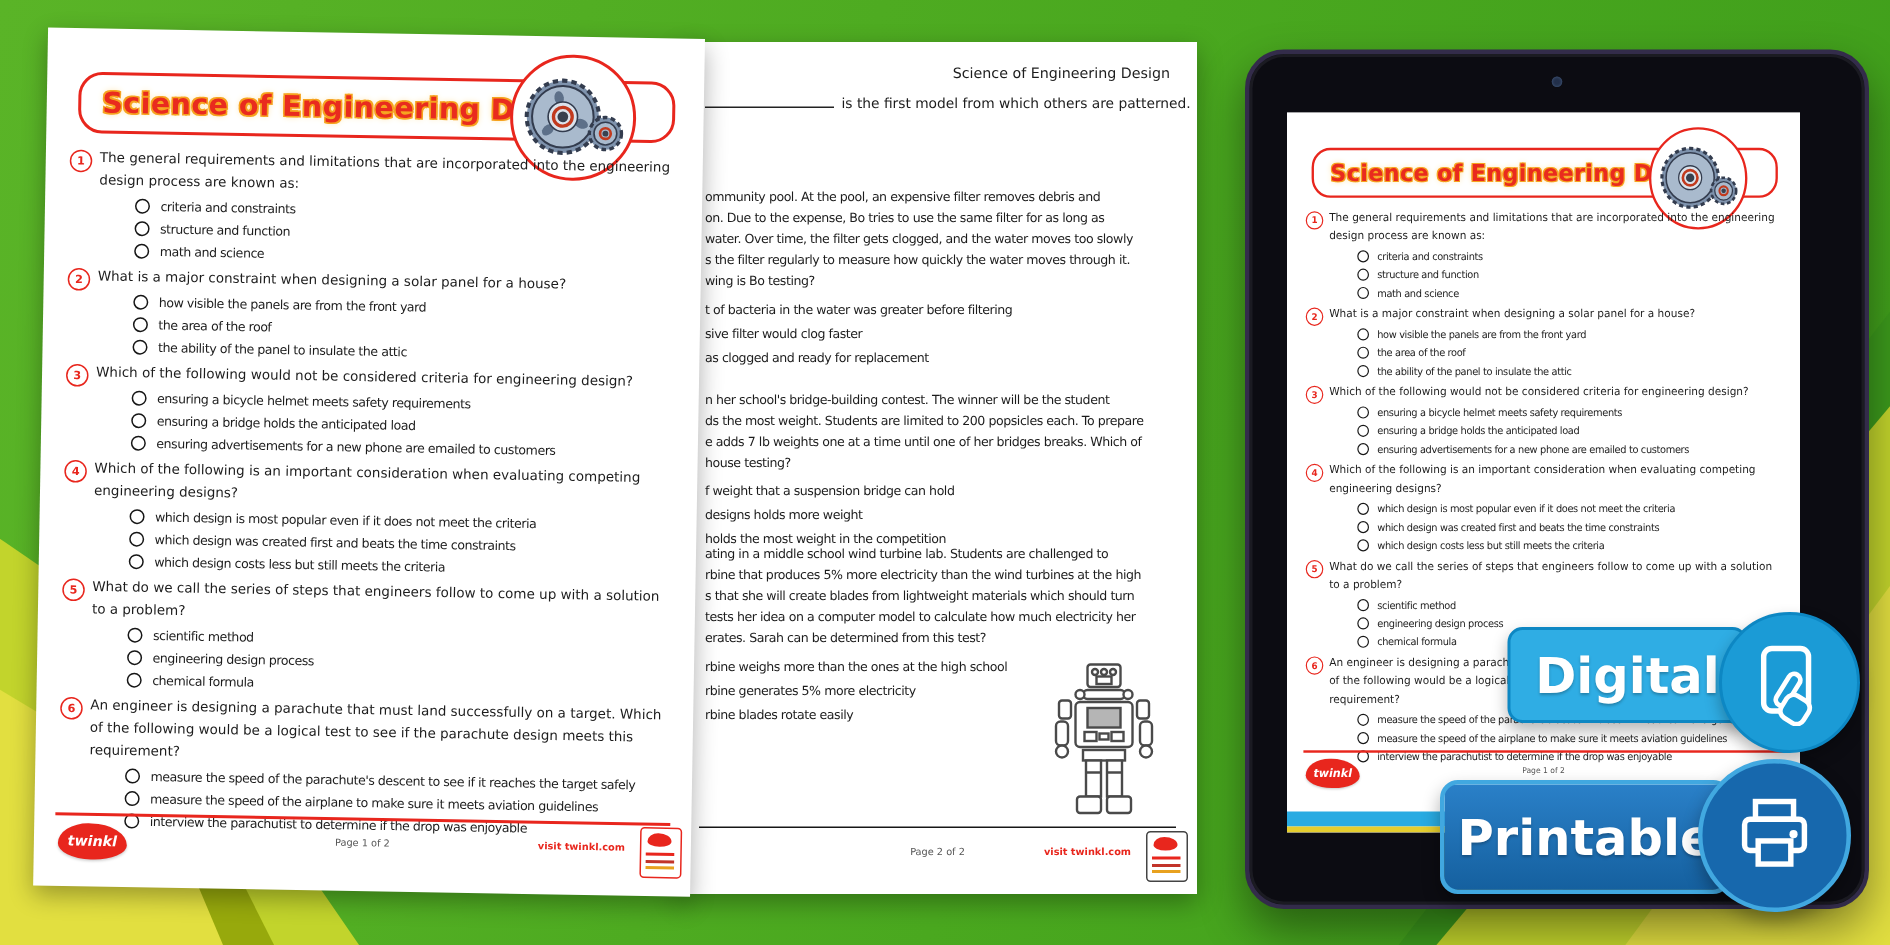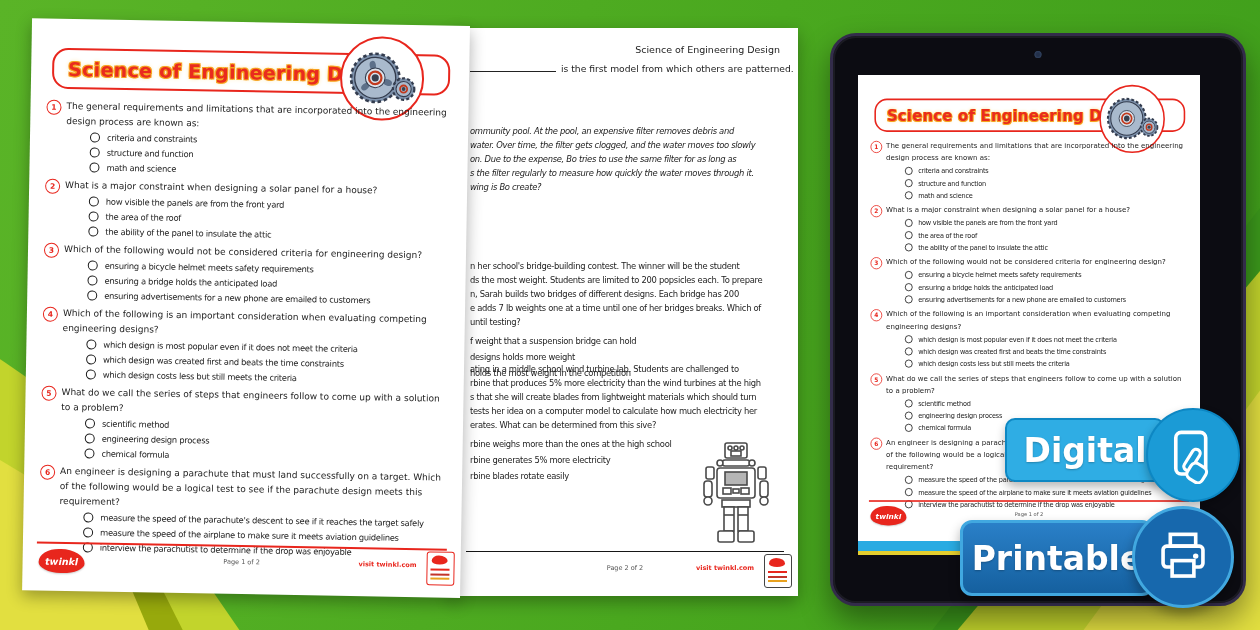--- a/index.html
+++ b/index.html
@@ -110,45 +110,49 @@
   <div class="shape" id="w-y-left"></div>
   <div class="shape" id="w-olive-left"></div>
   <div class="shape" id="w-dark-right"></div>
   <div class="shape" id="w-yg-right"></div>
   <div class="shape" id="w-y-right"></div>
 
   <div class="page" id="page2">
     <div class="p2head">Science of Engineering Design</div>
     <div class="fillline"><span class="blank"></span><span>is the first model from which others are patterned.</span></div>
     <div id="p2-blocks">
-        <div class="p2block" style="top: 96px; font-style: italic;">
+        <div class="p2block" style="top: 96px;">
           <div class="p2line">ommunity pool. At the pool, an expensive filter removes debris and</div>
+          <div class="p2line">on. Due to the expense, Bo tries to use the same filter for as long as</div>
           <div class="p2line">water. Over time, the filter gets clogged, and the water moves too slowly</div>
-          <div class="p2line">on. Due to the expense, Bo tries to use the same filter for as long as</div>
           <div class="p2line">s the filter regularly to measure how quickly the water moves through it.</div>
-          <div class="p2line">wing is Bo create?</div>
+          <div class="p2line">wing is Bo testing?</div>
+          <div class="p2opts">
+            <div class="p2opt">t of bacteria in the water was greater before filtering</div>
+            <div class="p2opt">sive filter would clog faster</div>
+            <div class="p2opt">as clogged and ready for replacement</div>
+          </div>
         </div>
         <div class="p2block" style="top: 215px; margin-top: 16px;">
           <div class="p2line">n her school's bridge-building contest. The winner will be the student</div>
           <div class="p2line">ds the most weight. Students are limited to 200 popsicles each. To prepare</div>
-          <div class="p2line">n, Sarah builds two bridges of different designs. Each bridge has 200</div>
           <div class="p2line">e adds 7 lb weights one at a time until one of her bridges breaks. Which of</div>
-          <div class="p2line">until testing?</div>
+          <div class="p2line">house testing?</div>
           <div class="p2opts">
             <div class="p2opt">f weight that a suspension bridge can hold</div>
             <div class="p2opt">designs holds more weight</div>
             <div class="p2opt">holds the most weight in the competition</div>
           </div>
         </div>
         <div class="p2block" style="top: 334px;">
           <div class="p2line">ating in a middle school wind turbine lab. Students are challenged to</div>
           <div class="p2line">rbine that produces 5% more electricity than the wind turbines at the high</div>
           <div class="p2line">s that she will create blades from lightweight materials which should turn</div>
           <div class="p2line">tests her idea on a computer model to calculate how much electricity her</div>
-          <div class="p2line">erates. What can be determined from this sive?</div>
+          <div class="p2line">erates. Sarah can be determined from this test?</div>
           <div class="p2opts">
             <div class="p2opt">rbine weighs more than the ones at the high school</div>
             <div class="p2opt">rbine generates 5% more electricity</div>
             <div class="p2opt">rbine blades rotate easily</div>
           </div>
         </div>
       </div>
     <svg class="robot" viewBox="0 0 72 108" width="72" height="108" fill="#fff" stroke="#4a4a4a" stroke-width="1.6">
       <rect x="25" y="2" width="22" height="15" rx="2"></rect>
       <circle cx="30" cy="7" r="2"></circle>

